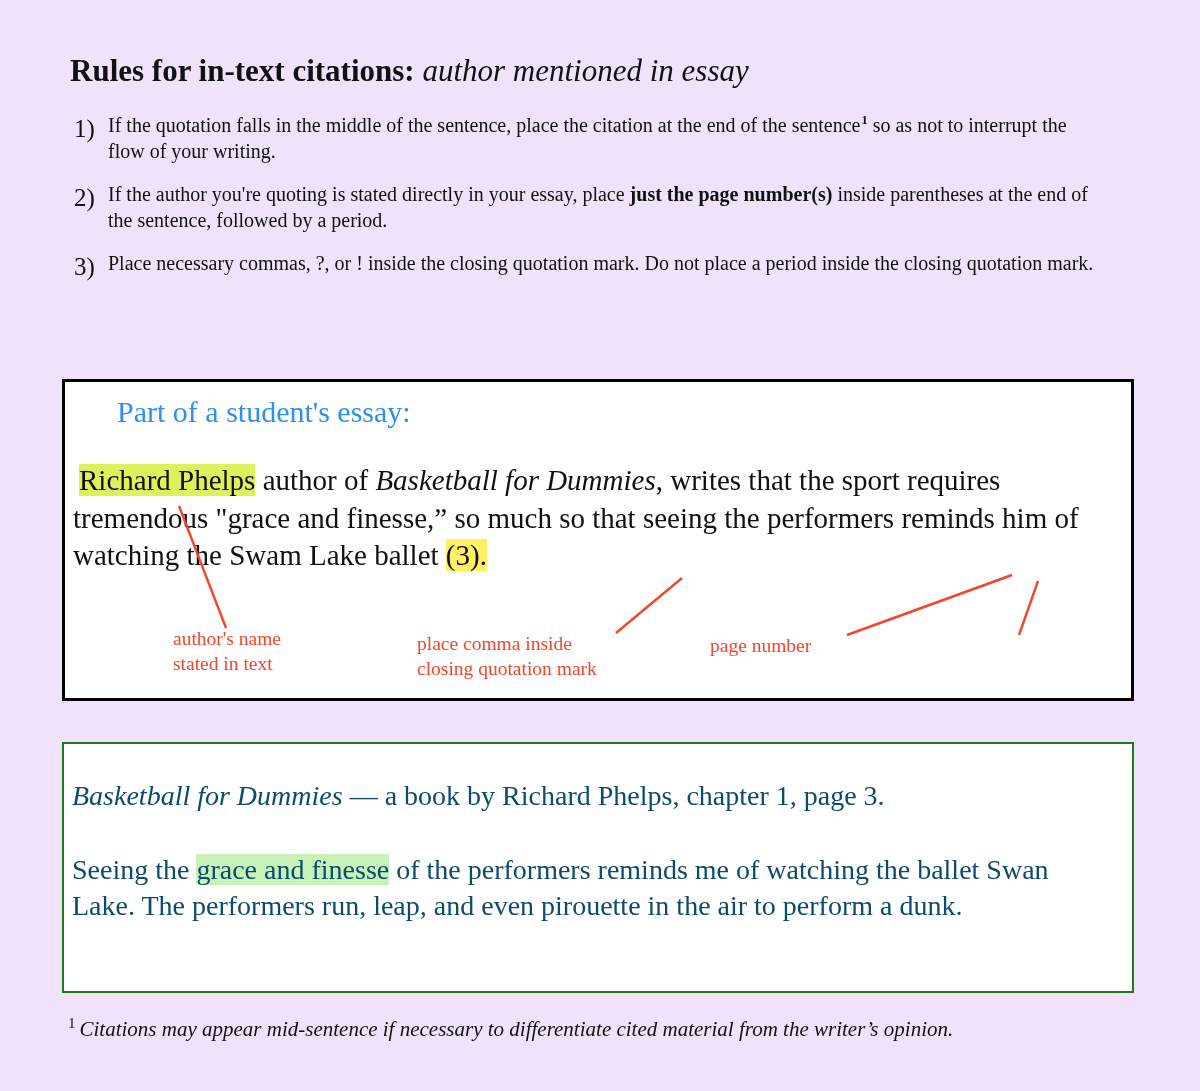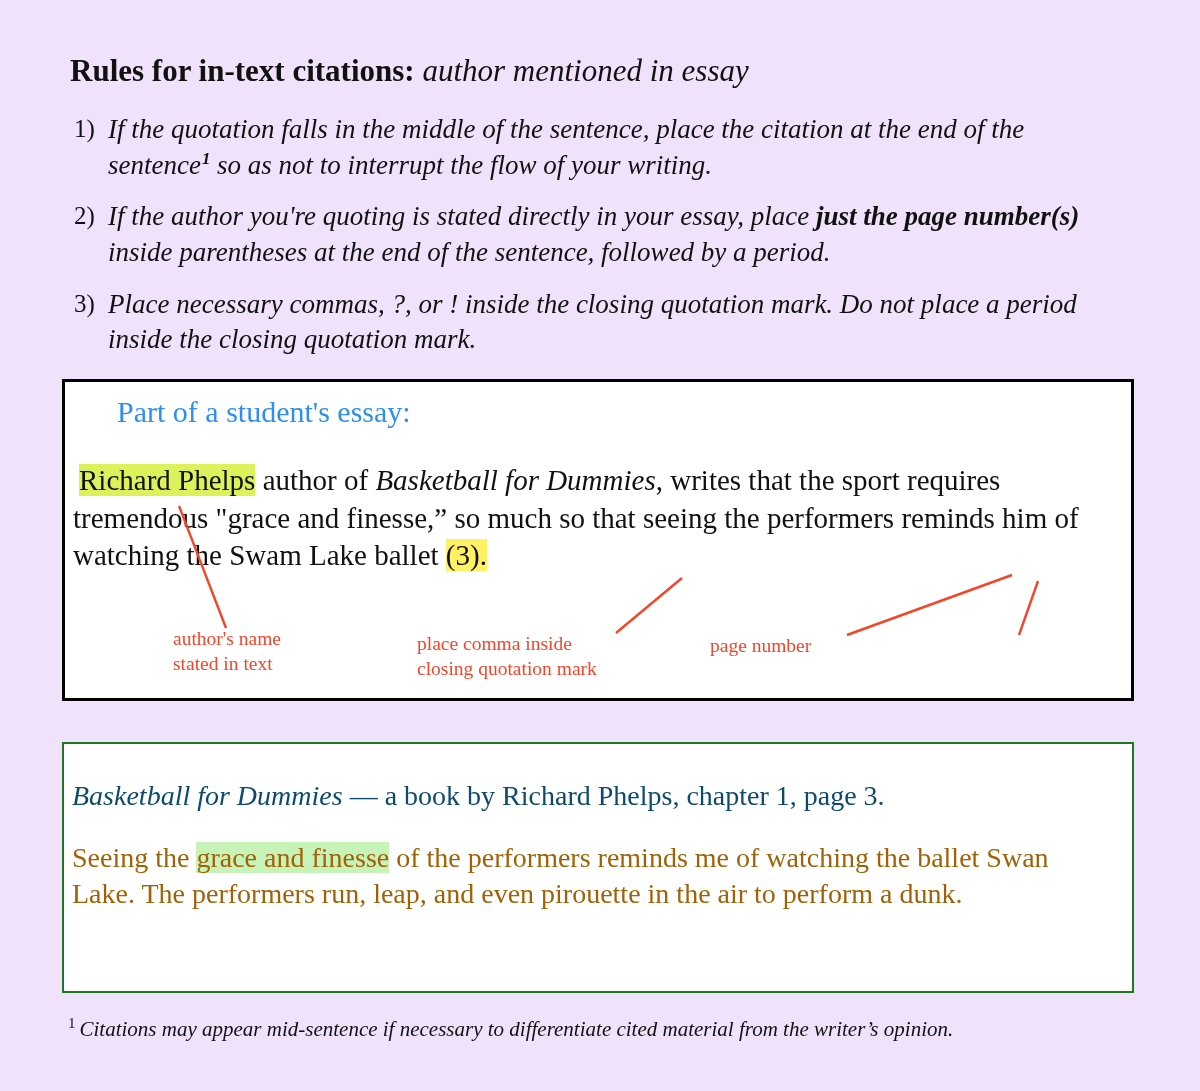--- a/index.html
+++ b/index.html
@@ -52,23 +52,22 @@
     width: 40px;
     flex: 0 0 40px;
     font-size: 25px;
     line-height: 1.32;
     text-align: left;
     padding-left: 6px;
     box-sizing: border-box;
   }
   .rule-text {
     flex: 1 1 auto;
-    font-size: 27px;
+    font-size: 20px;
     line-height: 1.32;
-    font-style: italic;
   }
   .rule-text b { font-weight: bold; }
   sup.fn {
     font-size: 0.62em;
     vertical-align: super;
     line-height: 0;
     padding-left: 1px;
     font-weight: bold;
   }
 
@@ -140,25 +139,25 @@
     position: absolute;
     left: 8px;
     top: 34px;
     font-size: 28px;
     color: #0c4a6e;
     line-height: 1.25;
   }
   .source-body {
     position: absolute;
     left: 8px;
-    top: 96px;
+    top: 108px;
     width: 1040px;
     font-size: 28px;
     line-height: 1.30;
-    color: #a16207;
+    color: #0c4a6e;
   }
   .hl-lightgreen { background: #c8f3b8; }
 
   
   .footnote {
     position: absolute;
     left: 68px;
     top: 1016px;
     width: 1040px;
     font-size: 21px;

